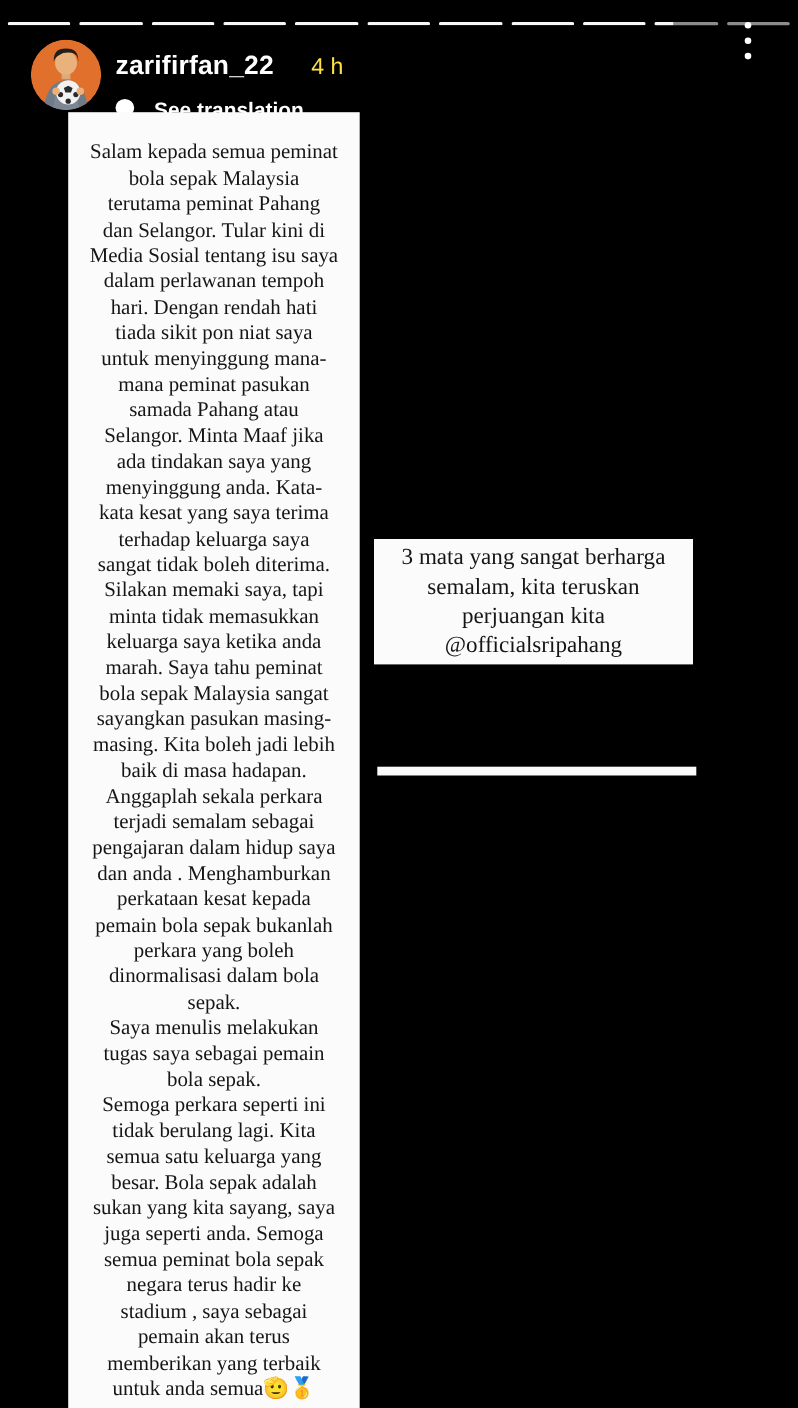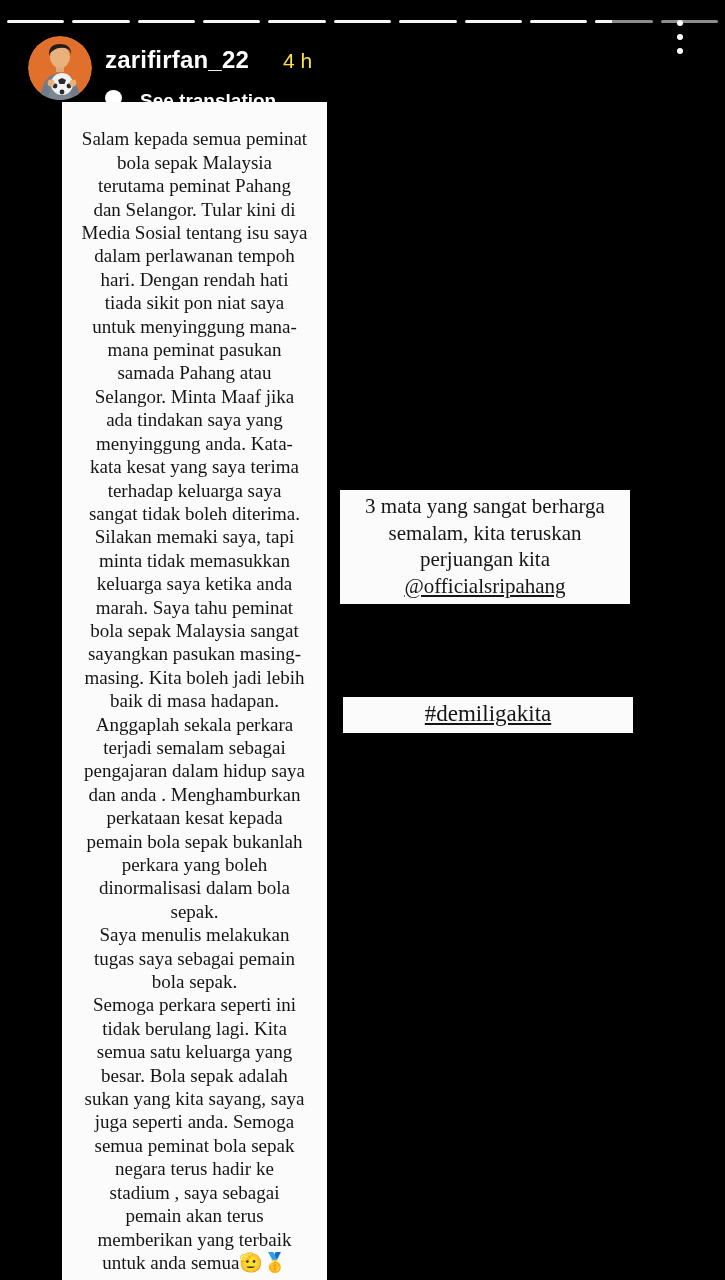--- a/index.html
+++ b/index.html
@@ -64,21 +64,21 @@
     padding: 2px 2px 3px 2px;
     font-size: 19px; line-height: 23.4px;
     white-space: pre-line;
   }
   .mention-note {
     left: 340px; top: 462px; width: 290px;
     padding: 3px 6px 5px 6px;
     font-size: 21px; line-height: 26.5px; margin-top: 28px;
   }
   .mention-note .note-lines { white-space: pre-line; }
-  .mention-link { text-decoration: underline; cursor: pointer; }
+  .mention-link { cursor: pointer; }
   .hashtags {
     left: 343px; top: 697px; width: 290px;
     padding: 3px 2px 5px 2px;
     font-size: 23px; line-height: 27.5px;
   }
   .hashtag-link { text-decoration: underline; cursor: pointer; }
 </style>
 </head>
 <body>
 
@@ -214,16 +214,15 @@
   </div>
 
   <div class="sticker mention-note">
     <div class="note-lines">3 mata yang sangat berharga
 semalam, kita teruskan
 perjuangan kita</div>
     <div class="mention-link">@officialsripahang</div>
   </div>
 
   <div class="sticker hashtags">
-    <div class="hashtag-link">#demiligakita</div>
   </div>
 
 </div>
 
 </body></html>

